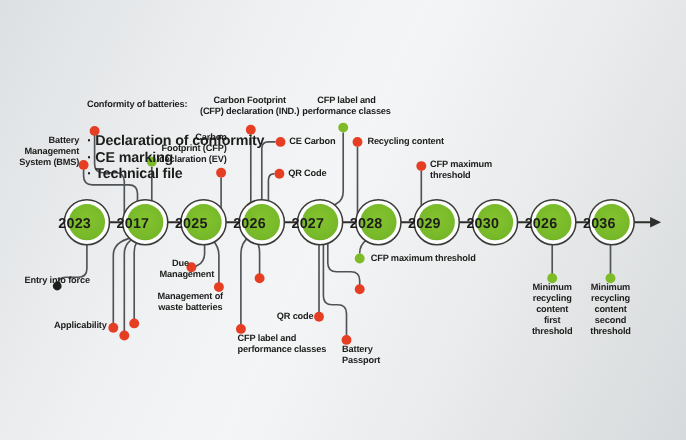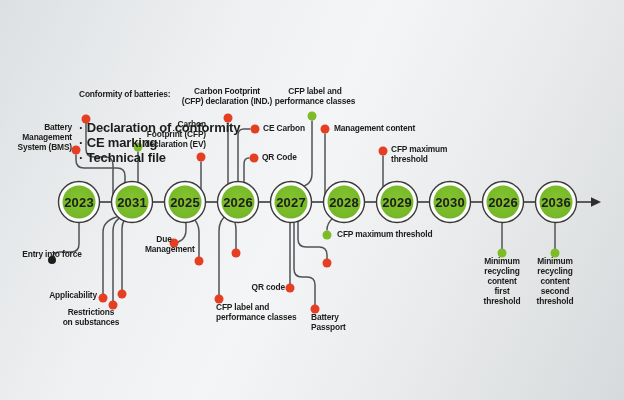--- a/index.html
+++ b/index.html
@@ -10,21 +10,21 @@
   }
   #stage svg{position:absolute;left:0;top:0;}
   .lbl{
     position:absolute;font-size:8.4px;font-weight:700;line-height:1.18;
     color:#1d1d1b;white-space:pre;letter-spacing:-0.15px;
   }
   .ctr{text-align:center}
   .rt{text-align:right}
   .sub{font-weight:700;font-size:13px;}
   .yr{
-    position:absolute;width:52px;text-align:center;
+    position:absolute;width:52px;
     font-size:13px;font-weight:700;color:#1d1d1b;letter-spacing:0.2px;
   }
 </style>
 </head>
 <body>
 
 <div id="stage">
 
   <svg width="624" height="400" viewBox="0 0 624 400">
     <defs>
@@ -134,21 +134,21 @@
       <circle cx="290" cy="288" r="4.5" fill="#e63e22"></circle>
       <circle cx="315" cy="309" r="4.5" fill="#e63e22"></circle>
       <circle cx="327" cy="263" r="4.5" fill="#e63e22"></circle>
       <circle cx="327" cy="235" r="4.5" fill="#7dbc27"></circle>
       <circle cx="502" cy="253" r="4.5" fill="#7dbc27"></circle>
       <circle cx="555" cy="253" r="4.5" fill="#7dbc27"></circle>
     </g>
   </svg>
 
   <div class="yr" style="left:53px;top:195px">2023</div>
-  <div class="yr" style="left:106px;top:195px">2031</div>
+  <div class="yr" style="left:106px;top:195px">2017</div>
   <div class="yr" style="left:159px;top:195px">2025</div>
   <div class="yr" style="left:212px;top:195px">2026</div>
   <div class="yr" style="left:265px;top:195px">2027</div>
   <div class="yr" style="left:318px;top:195px">2028</div>
   <div class="yr" style="left:371px;top:195px">2029</div>
   <div class="yr" style="left:424px;top:195px">2030</div>
   <div class="yr" style="left:477px;top:195px">2026</div>
   <div class="yr" style="left:530px;top:195px">2036</div>
 
   <div class="lbl" style="left:79px;top:70px">
@@ -162,30 +162,30 @@
 System (BMS)</div>
   <div class="lbl ctr" style="left:178px;top:87px;width:98px">Carbon Footprint
 (CFP) declaration (IND.)</div>
   <div class="lbl rt" style="left:142px;top:120px;width:64px">Carbon
 Footprint (CFP)
 declaration (EV)</div>
   <div class="lbl" style="left:263px;top:124px">CE Carbon</div>
   <div class="lbl" style="left:262px;top:153px">QR Code</div>
   <div class="lbl ctr" style="left:274px;top:87px;width:82px">CFP label and
 performance classes</div>
-  <div class="lbl" style="left:334px;top:124px">Management content</div>
+  <div class="lbl" style="left:334px;top:124px">Recycling content</div>
   <div class="lbl" style="left:391px;top:145px">CFP maximum
 threshold</div>
 
   <div class="lbl ctr" style="left:18px;top:250px;width:68px">Entry into force</div>
   <div class="lbl rt" style="left:40px;top:291px;width:57px">Applicability</div>
-  <div class="lbl ctr" style="left:55px;top:308px;width:72px">Restrictions
-on substances</div>
   <div class="lbl ctr" style="left:145px;top:235px;width:38px">Due
 Management</div>
+  <div class="lbl ctr" style="left:137px;top:265px;width:72px">Management of
+waste batteries</div>
   <div class="lbl" style="left:216px;top:303px">CFP label and
 performance classes</div>
   <div class="lbl rt" style="left:241px;top:283px;width:44px">QR code</div>
   <div class="lbl" style="left:311px;top:313px">Battery
 Passport</div>
   <div class="lbl" style="left:337px;top:230px">CFP maximum threshold</div>
   <div class="lbl ctr" style="left:467px;top:257px;width:70px">Minimum
 recycling
 content
 first

